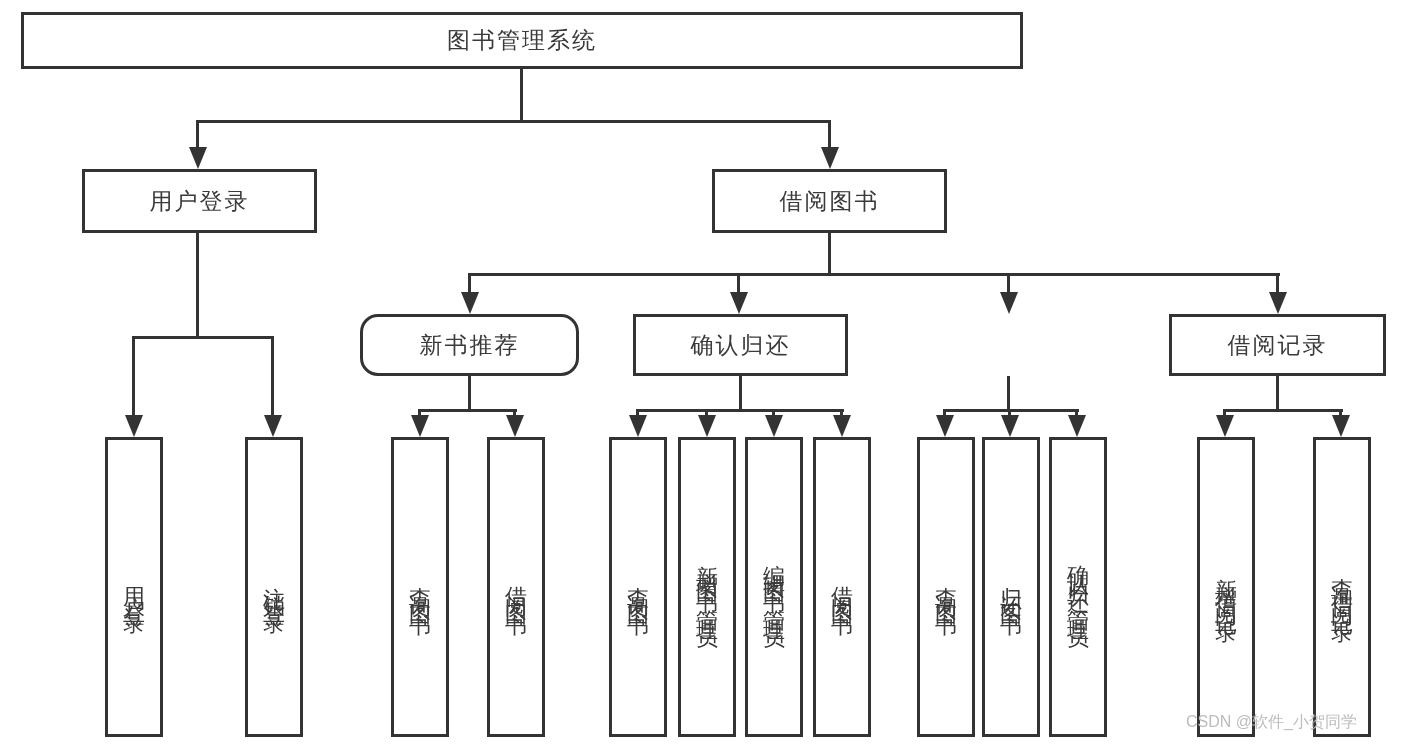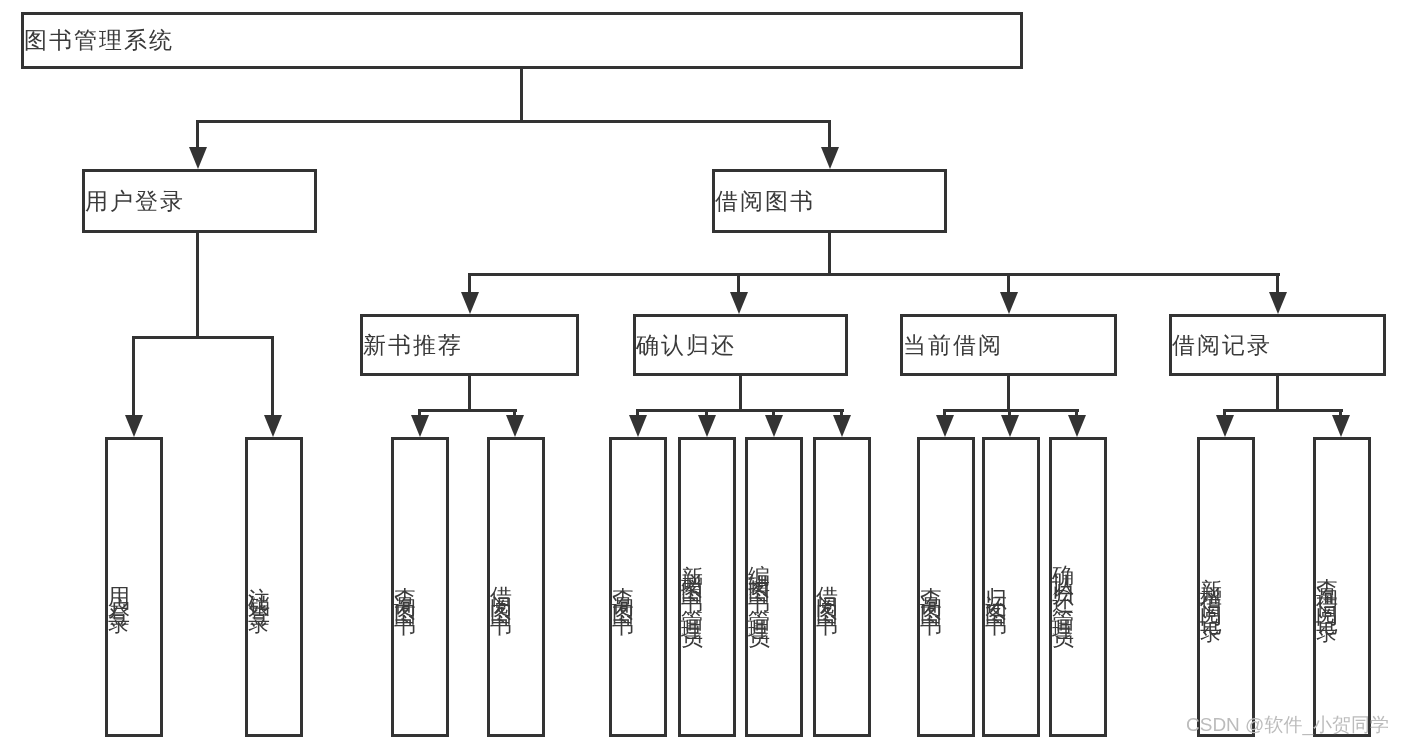--- a/index.html
+++ b/index.html
@@ -10,20 +10,21 @@
     font-family:"Liberation Sans","DejaVu Sans",sans-serif;
     overflow:hidden;
   }
   .box{
     position:absolute;
     box-sizing:border-box;
     border:3px solid #333333;
     background:#ffffff;
     display:flex;
     align-items:center;
+    justify-content:center;
     color:#333333;
   }
   .hbox span{
     font-size:23px;
     letter-spacing:2px;
     white-space:nowrap;
     color:#3a3a3a;
   }
   .vbox span{
     writing-mode:vertical-rl;
@@ -40,21 +41,21 @@
   .arr{
     position:absolute;
     width:0;height:0;
     border-left:9px solid transparent;
     border-right:9px solid transparent;
     border-top:22px solid #333333;
   }
   .watermark{
     position:absolute;
     left:1186px;top:712px;
-    font-size:19px;
+    font-size:16px;
     color:#bcbcbc;
     white-space:nowrap;
     z-index:5;
   }
 </style>
 </head>
 <body>
 
 <div class="canvas">
 
@@ -62,28 +63,25 @@
     <span>图书管理系统</span>
   </div>
 
   <div class="box hbox" style="left:82px;top:169px;width:235px;height:64px;">
     <span>用户登录</span>
   </div>
   <div class="box hbox" style="left:712px;top:169px;width:235px;height:64px;">
     <span>借阅图书</span>
   </div>
 
-  <div class="box hbox" style="left:360px;top:314px;width:219px;height:62px;">
+  <div class="box hbox" style="left:360px;top:314px;width:219px;height:62px;border-radius:18px;">
     <span>新书推荐</span>
   </div>
   <div class="box hbox" style="left:633px;top:314px;width:215px;height:62px;">
     <span>确认归还</span>
-  </div>
-  <div class="box hbox" style="left:900px;top:314px;width:217px;height:62px;">
-    <span>当前借阅</span>
   </div>
   <div class="box hbox" style="left:1169px;top:314px;width:217px;height:62px;">
     <span>借阅记录</span>
   </div>
 
   <div class="box vbox" style="left:105px;top:437px;width:58px;height:300px;">
     <span>用户登录</span>
   </div>
   <div class="box vbox" style="left:245px;top:437px;width:58px;height:300px;">
     <span>注销登录</span>

